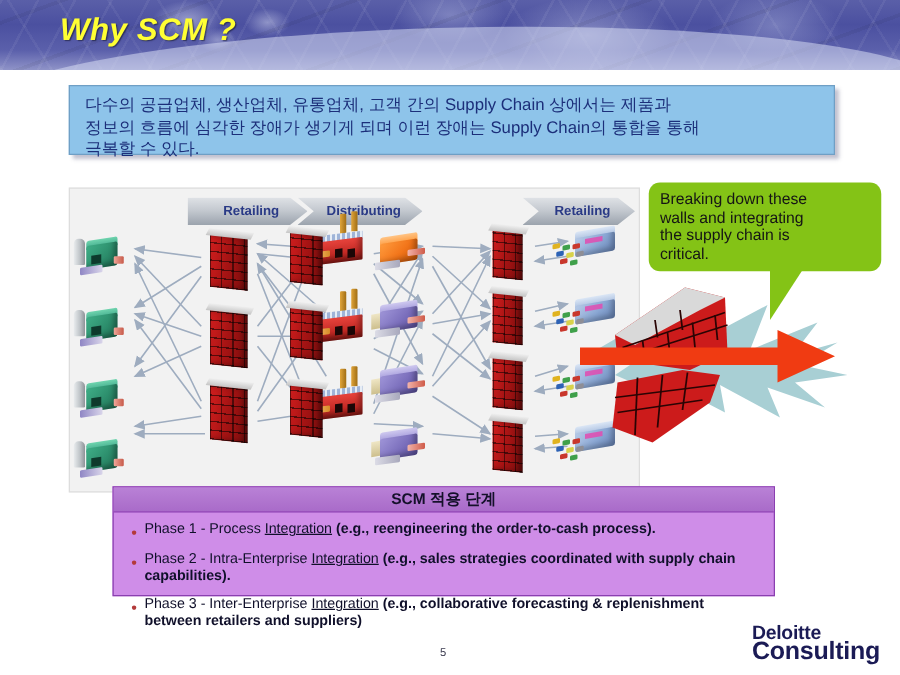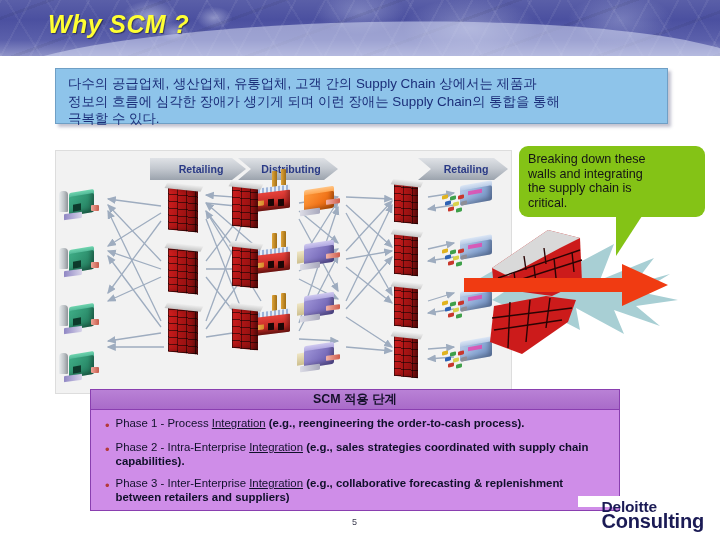--- a/index.html
+++ b/index.html
@@ -310,21 +310,21 @@
     z-index: 2;
   }
 
   
   #breakthrough { position: absolute; left: 464px; top: 222px; width: 256px; height: 138px; }
 
   
   #phases-box {
     position: absolute;
     left: 90px; top: 389px;
-    width: 530px; height: 122px;
+    width: 530px; height: 88px;
     background: #cf8de8;
     border: 1px solid #8a3fb0;
     box-sizing: border-box;
   }
   #phases-title-band {
     height: 19px;
     background: linear-gradient(180deg, #b981d6 0%, #a96bc9 100%);
     border-bottom: 1px solid #8a3fb0;
     display: flex; align-items: center; justify-content: center;
   }

